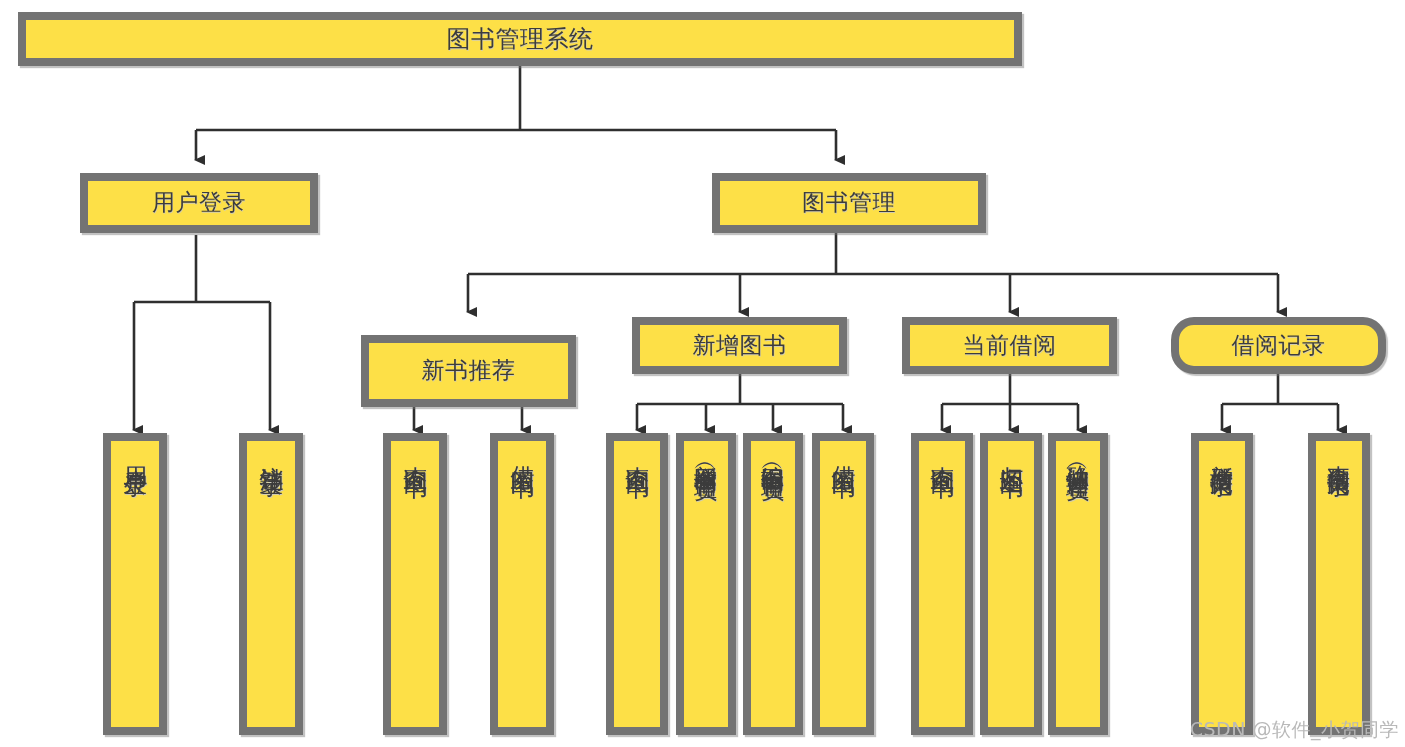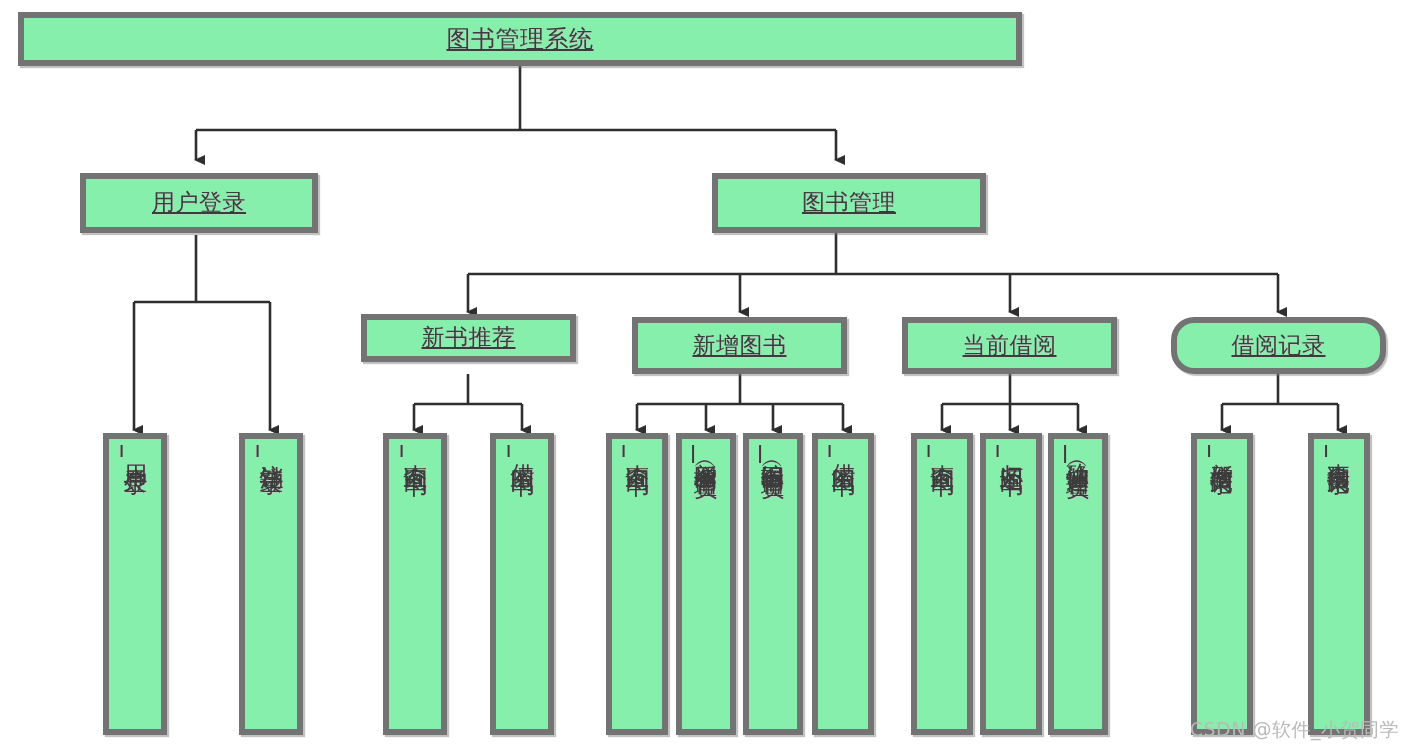--- a/index.html
+++ b/index.html
@@ -10,28 +10,27 @@
     font-family:"DejaVu Sans","Liberation Sans",sans-serif;
     overflow:hidden;
     position:relative;
   }
   #canvas{position:absolute;left:0;top:0;width:1405px;height:747px;}
   .layer-svg{position:absolute;left:0;top:0;width:1405px;height:747px;pointer-events:none;}
 
   .node{
     position:absolute;
     box-sizing:border-box;
-    background:#86efac;
-    border:6px solid #737373;
+    background:#fde047;
+    border:8px solid #737373;
     box-shadow:2px 2px 1px rgba(120,120,120,0.45);
     display:flex;
     align-items:center;
     justify-content:center;
     color:#3c3c3c;
-    text-decoration:underline;
   }
   .node .lbl{
     display:block;
     text-align:center;
     line-height:1.18;
     letter-spacing:0.5px;
     color:#3c3c3c;
     text-shadow:0.6px 0.6px 0 rgba(200,200,200,0.8);
   }
   
@@ -123,21 +122,21 @@
     <span class="lbl">图书管理系统</span>
   </div>
 
   <div class="node h-node" style="left:80px;top:173px;width:238px;height:60px;">
     <span class="lbl">用户登录</span>
   </div>
   <div class="node h-node" style="left:712px;top:173px;width:274px;height:60px;">
     <span class="lbl">图书管理</span>
   </div>
 
-  <div class="node h-node" style="left:361px;top:314px;width:215px;height:48px;">
+  <div class="node h-node" style="left:361px;top:335px;width:215px;height:72px;">
     <span class="lbl">新书推荐</span>
   </div>
   <div class="node h-node" style="left:632px;top:317px;width:215px;height:57px;">
     <span class="lbl">新增图书</span>
   </div>
   <div class="node h-node" style="left:902px;top:317px;width:215px;height:57px;">
     <span class="lbl">当前借阅</span>
   </div>
   <div class="node h-node" style="left:1171px;top:317px;width:215px;height:57px;border-radius:23px;">
     <span class="lbl">借阅记录</span>

